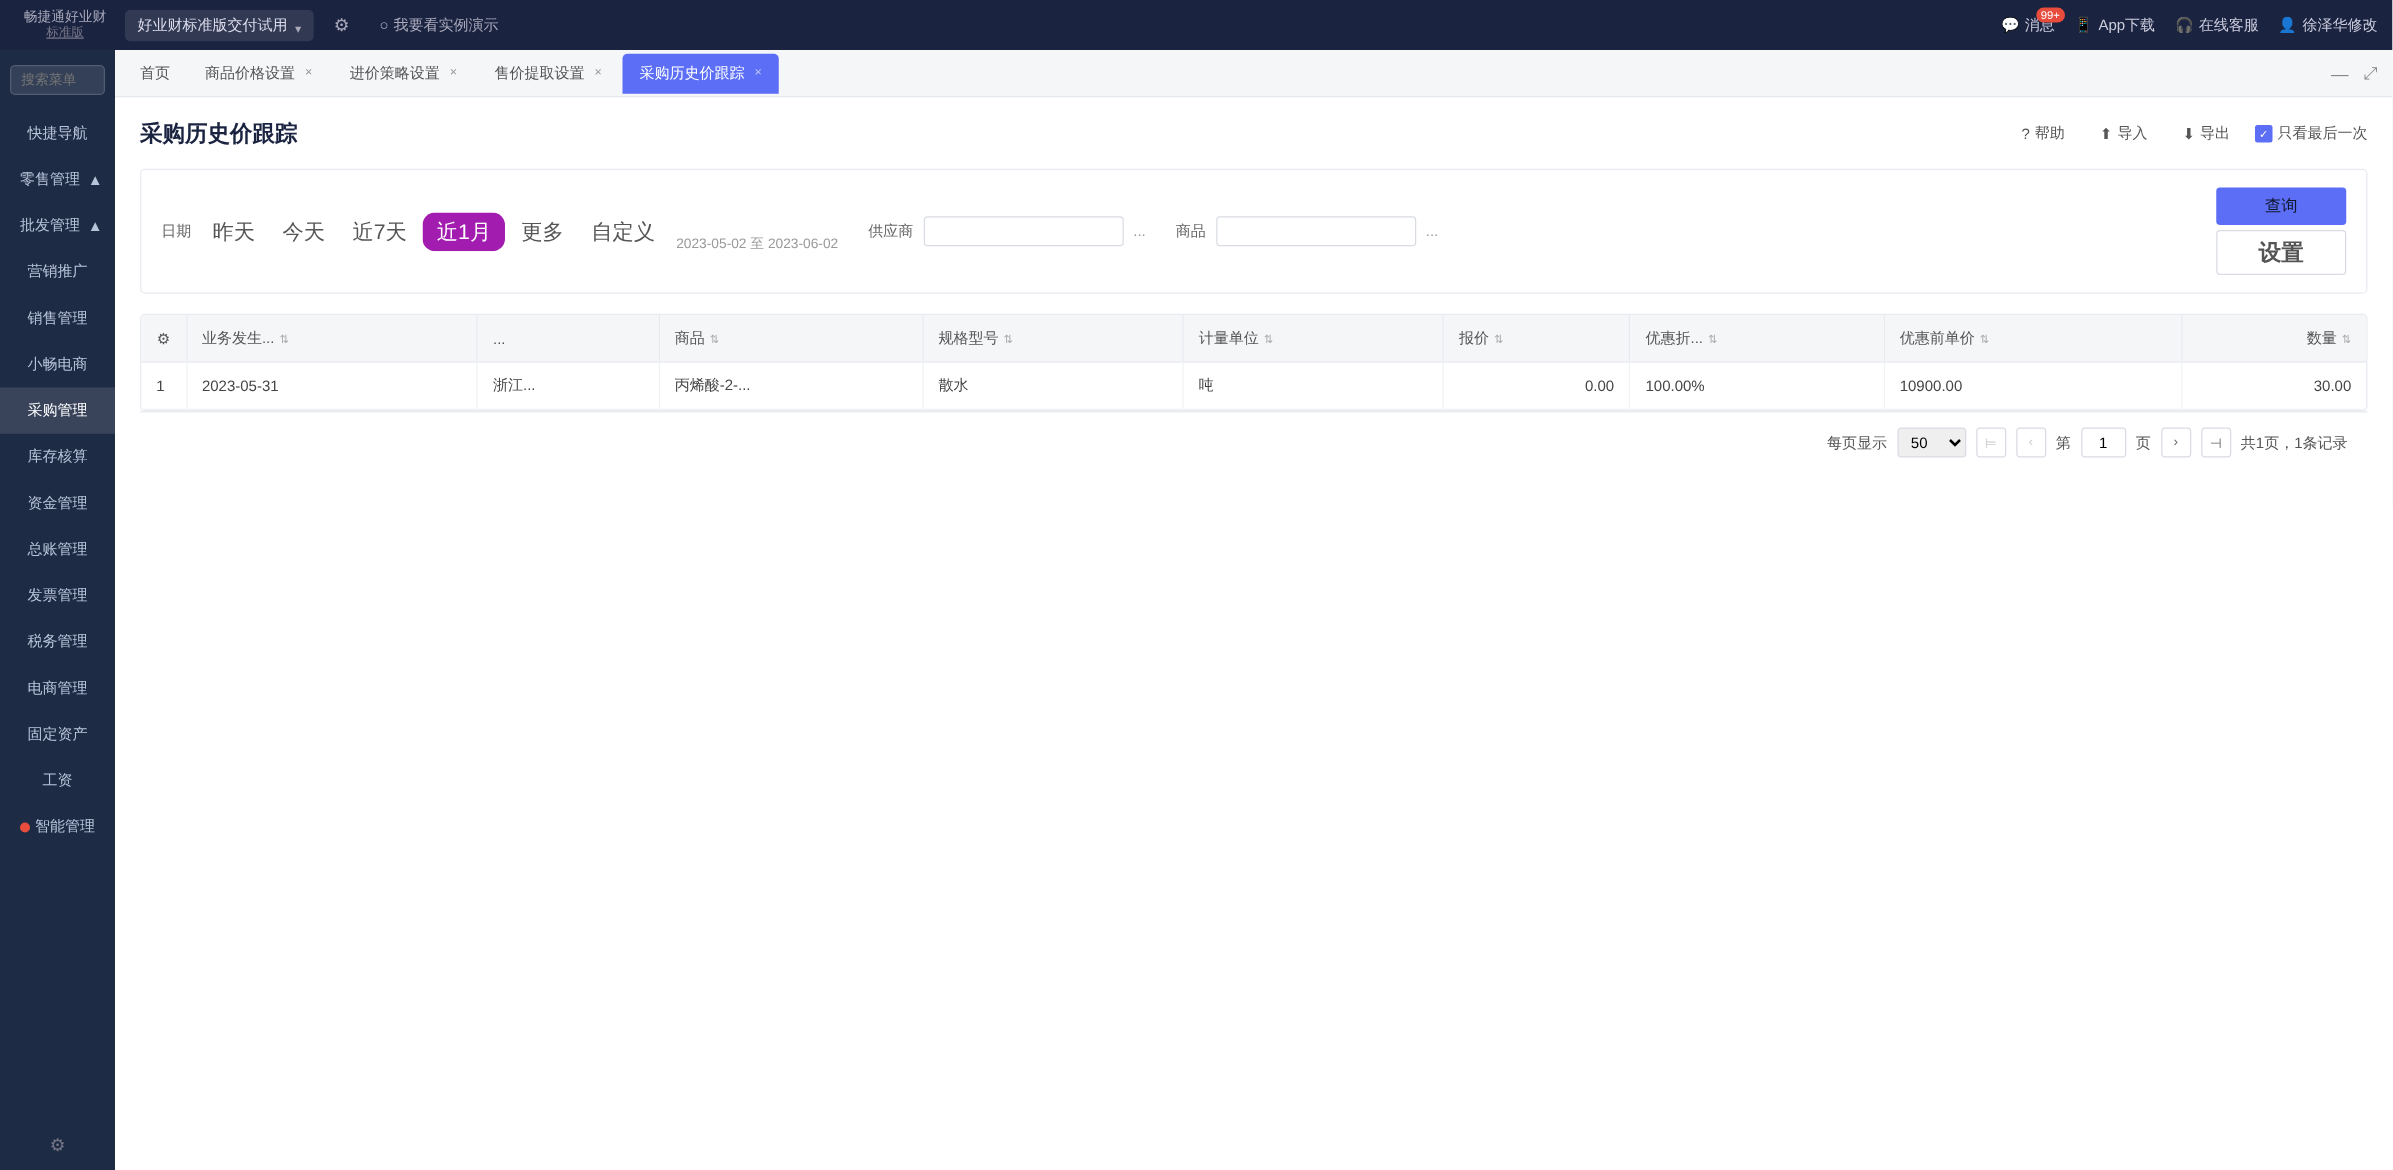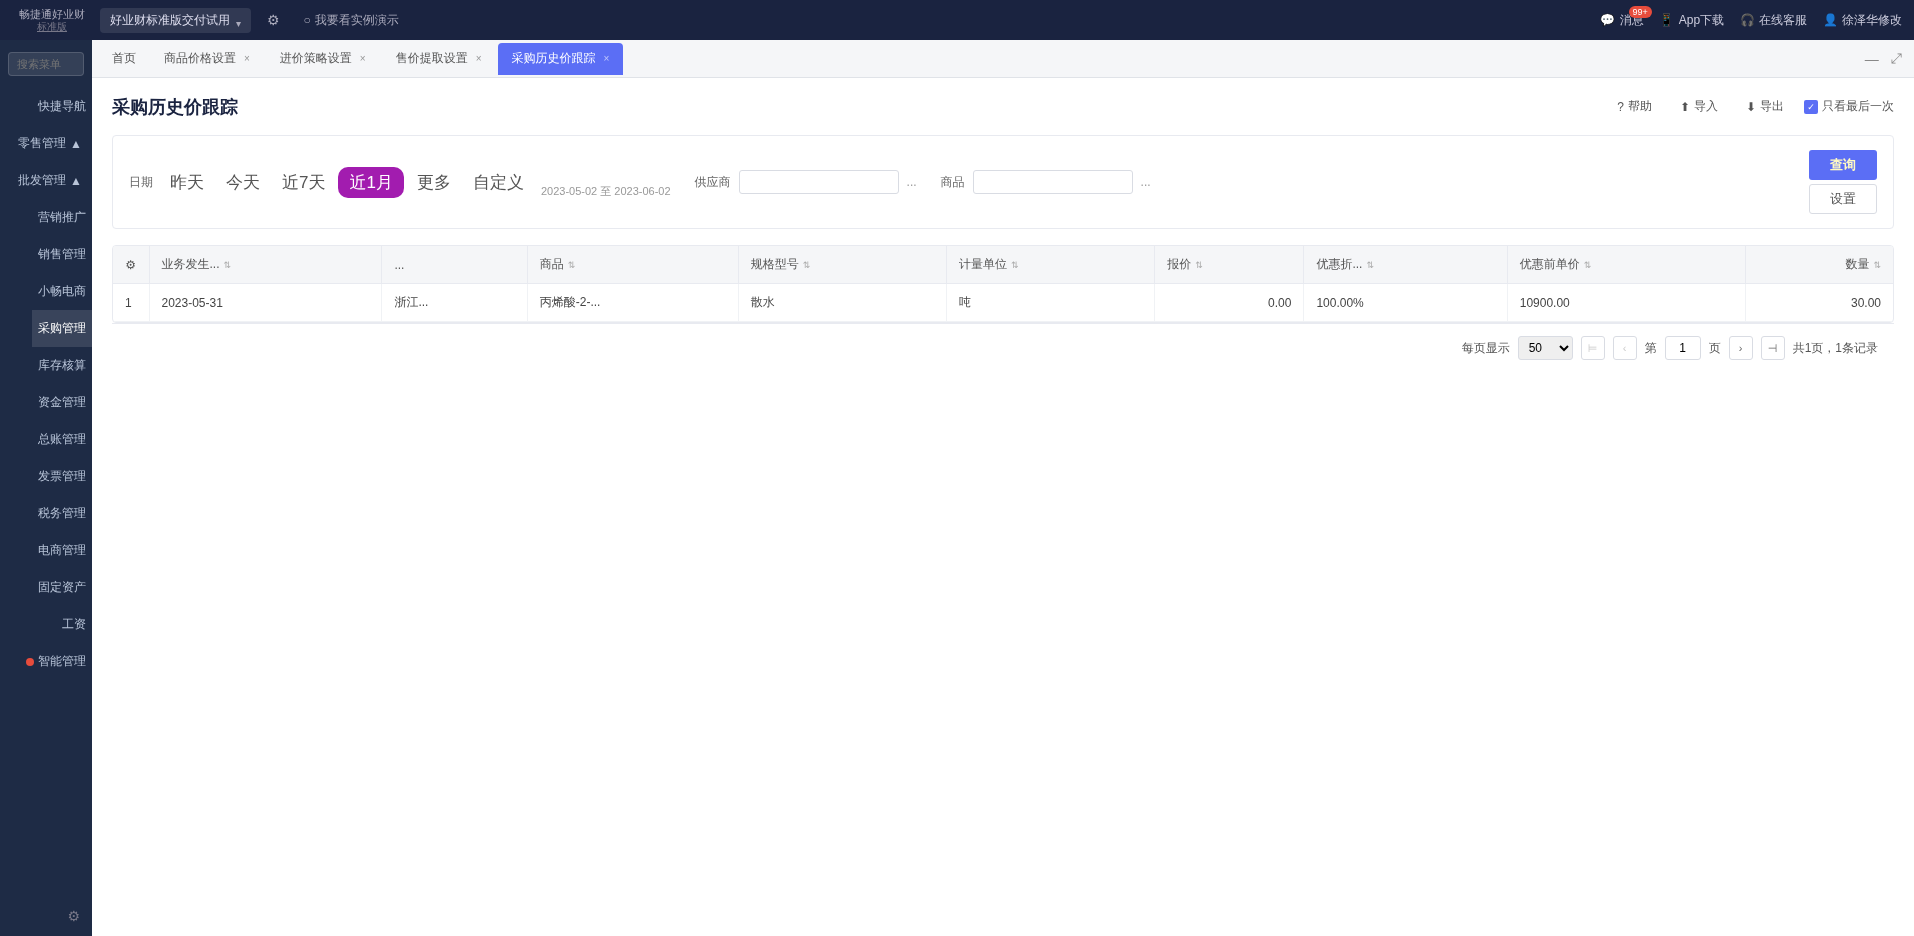--- a/index.html
+++ b/index.html
@@ -94,21 +94,20 @@
     
     .sidebar {
       width: 92px;
       background: #1e2b45;
       color: #b8c4d8;
       display: flex;
       flex-direction: column;
       flex-shrink: 0;
       overflow-y: auto;
       overflow-x: hidden;
-      align-items: flex-end;
     }
     .sidebar-item {
       padding: 10px 6px;
       text-align: center;
       cursor: pointer;
       font-size: 12px;
       transition: background 0.2s;
       display: flex;
       align-items: center;
       justify-content: center;
@@ -315,38 +314,38 @@
       cursor: pointer;
     }
     .filter-actions {
       display: flex;
       flex-direction: column;
       gap: 4px;
       margin-left: auto;
     }
     .btn-query {
       background: #5b6ef5;
-      color: #fef9c3;
+      color: #0f172a;
       border: none;
       border-radius: 3px;
       padding: 6px 20px;
       font-size: 13px;
       cursor: pointer;
       white-space: nowrap;
-      font-weight: bold;
     }
     .btn-settings {
       background: #fff;
       color: #555;
       border: 1px solid #d9dce3;
       border-radius: 3px;
-      padding: 5px 20px;
-      font-size: 13px;
+      padding: 5px 33px;
+      font-size: 18px;
       cursor: pointer;
       white-space: nowrap;
+      font-weight: bold;
     }
 
     
     .table-container {
       border: 1px solid #e8eaf0;
       border-radius: 4px;
       overflow: hidden;
     }
     table {
       width: 100%;

